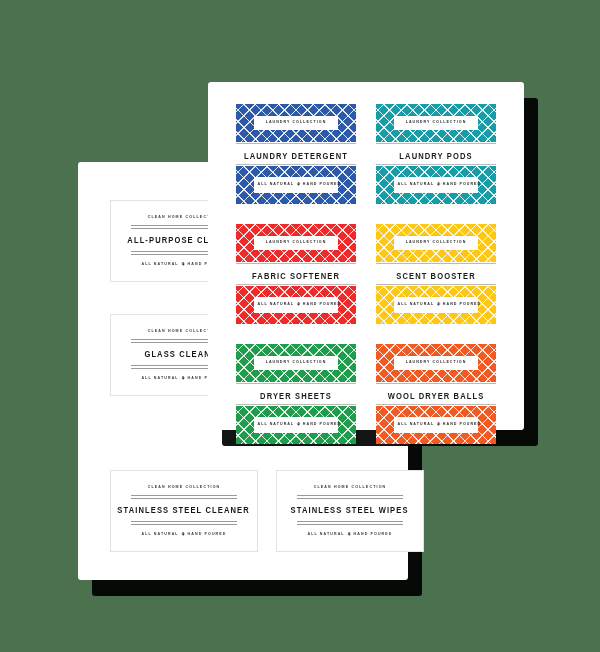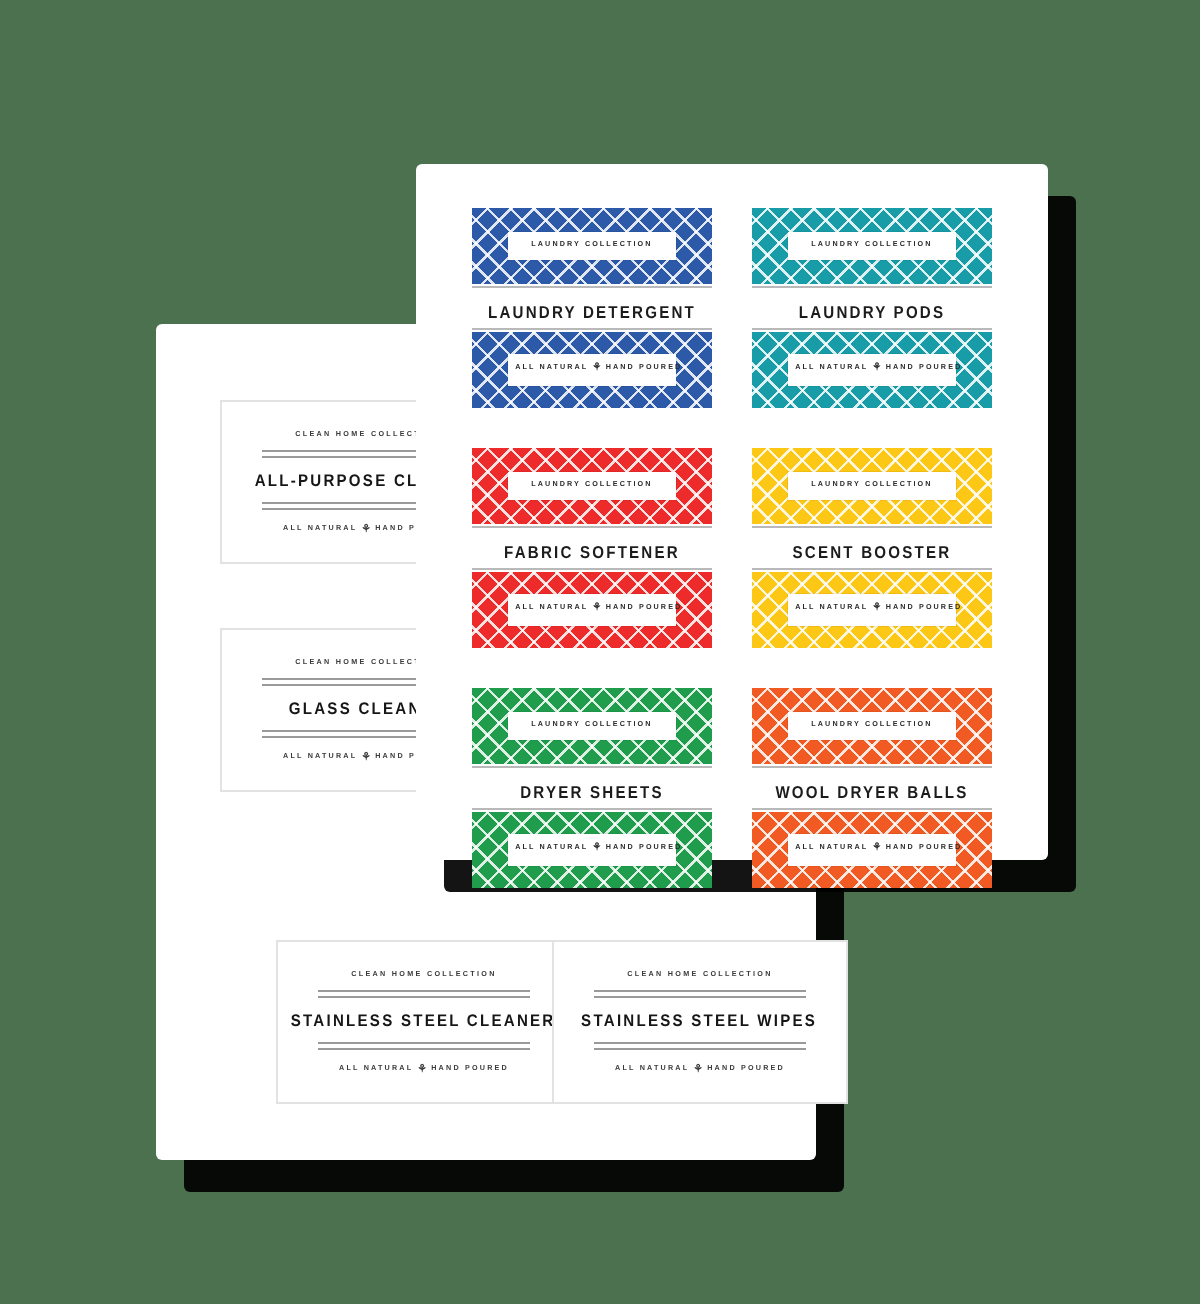--- a/index.html
+++ b/index.html
@@ -129,21 +129,21 @@
           <div class="dbl"></div>
           <div class="foot">ALL NATURAL <span class="fleur">⚘</span> HAND POURED</div>
         </div>
         <div class="plain" style="left: 32px; top: 152px; width: 148px; height: 82px;">
           <div class="eyebrow">CLEAN HOME COLLECTION</div>
           <div class="dbl"></div>
           <div class="name">GLASS CLEANER</div>
           <div class="dbl"></div>
           <div class="foot">ALL NATURAL <span class="fleur">⚘</span> HAND POURED</div>
         </div>
-        <div class="plain" style="left: 32px; top: 308px; width: 148px; height: 82px; margin-left: 28px;">
+        <div class="plain" style="left: 32px; top: 308px; width: 148px; height: 82px;">
           <div class="eyebrow">CLEAN HOME COLLECTION</div>
           <div class="dbl"></div>
           <div class="name">STAINLESS STEEL CLEANER</div>
           <div class="dbl"></div>
           <div class="foot">ALL NATURAL <span class="fleur">⚘</span> HAND POURED</div>
         </div>
         <div class="plain" style="left: 198px; top: 308px; width: 148px; height: 82px;">
           <div class="eyebrow">CLEAN HOME COLLECTION</div>
           <div class="dbl"></div>
           <div class="name">STAINLESS STEEL WIPES</div>

